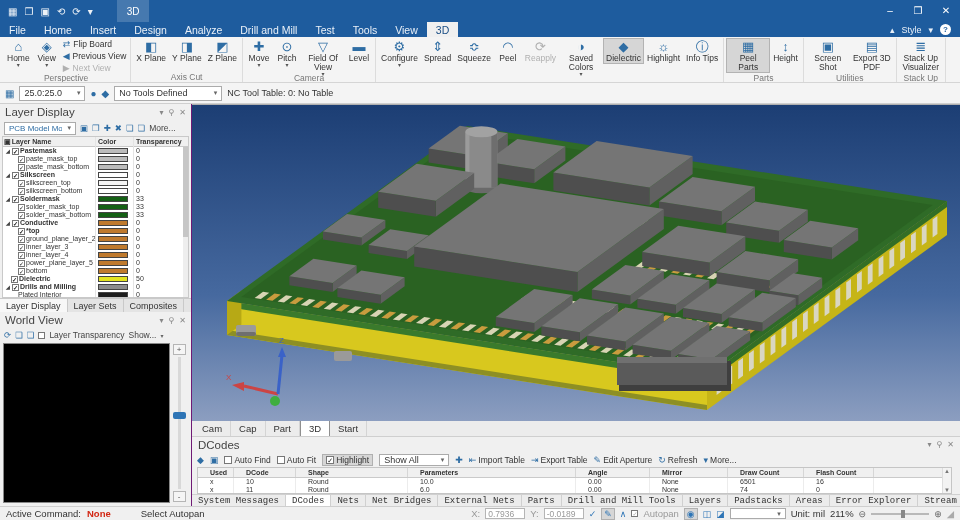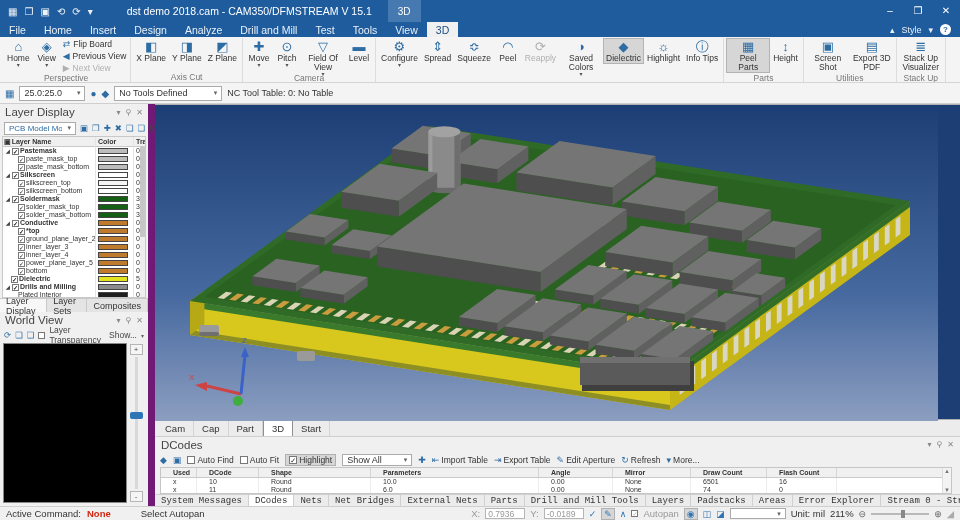--- a/index.html
+++ b/index.html
@@ -40,21 +40,21 @@
 
   
   .toolbar2{height:21px;background:#f4f4f4;border-bottom:1px solid #cfcfcf;display:flex;align-items:center;gap:5px;padding:0 5px;font-size:9px;flex:0 0 auto;}
   .combo{background:#fff;border:1px solid #ababab;height:15px;display:flex;align-items:center;padding:0 4px;font-size:9px;white-space:nowrap;}
   .combo .carrow{margin-left:auto;color:#666;font-size:7px;padding-left:5px;}
   .t2icon{color:#2e6da4;font-size:10px;}
   .t2label{color:#333;white-space:nowrap;}
 
   
   .main{flex:1;display:flex;min-height:0;}
-  .sidebar{width:155px;background:#f0f0f0;border-right:7px solid #701a75;display:flex;flex-direction:column;flex:0 0 auto;}
+  .sidebar{width:192px;background:#f0f0f0;border-right:1px solid #701a75;display:flex;flex-direction:column;flex:0 0 auto;}
   .panel-header{height:16px;display:flex;align-items:center;padding:0 5px;font-size:11.5px;color:#444;flex:0 0 auto;}
   .ph-icons{margin-left:auto;display:flex;gap:5px;color:#888;font-size:8px;}
   .panel-toolbar{height:16px;display:flex;align-items:center;gap:4px;padding:0 4px;font-size:8.5px;flex:0 0 auto;color:#2e6da4;}
   .ptxt{color:#444;}
   .mode-combo{width:72px;height:13px;font-size:8px;}
 
   
   .lgrid{flex:1;background:#fff;border:1px solid #c9c9c9;margin:0 2px;overflow:hidden;position:relative;font-family:"DejaVu Serif",serif;}
   .lrow{display:grid;grid-template-columns:92px 38px 34px;height:8px;line-height:8px;font-size:7px;align-items:center;}
   .lrow.head{background:#f0f0f0;border-bottom:1px solid #c9c9c9;font-weight:bold;height:10px;line-height:10px;}
@@ -127,21 +127,20 @@
 
   <div class="titlebar">
     <div class="qat" id="qat">
         <span>▦</span>
         <span>❐</span>
         <span>▣</span>
         <span>⟲</span>
         <span>⟳</span>
         <span>▾</span>
       </div>
-    <div class="title">dst demo 2018.cam - CAM350/DFMSTREAM V 15.1</div>
     <div class="ctx-tab">3D</div>
     <div class="win-controls">
       <div class="wc">–</div>
       <div class="wc">❐</div>
       <div class="wc">✕</div>
     </div>
   </div>
 
   <div class="menubar">
     <div id="menu-items" style="display:flex;">

